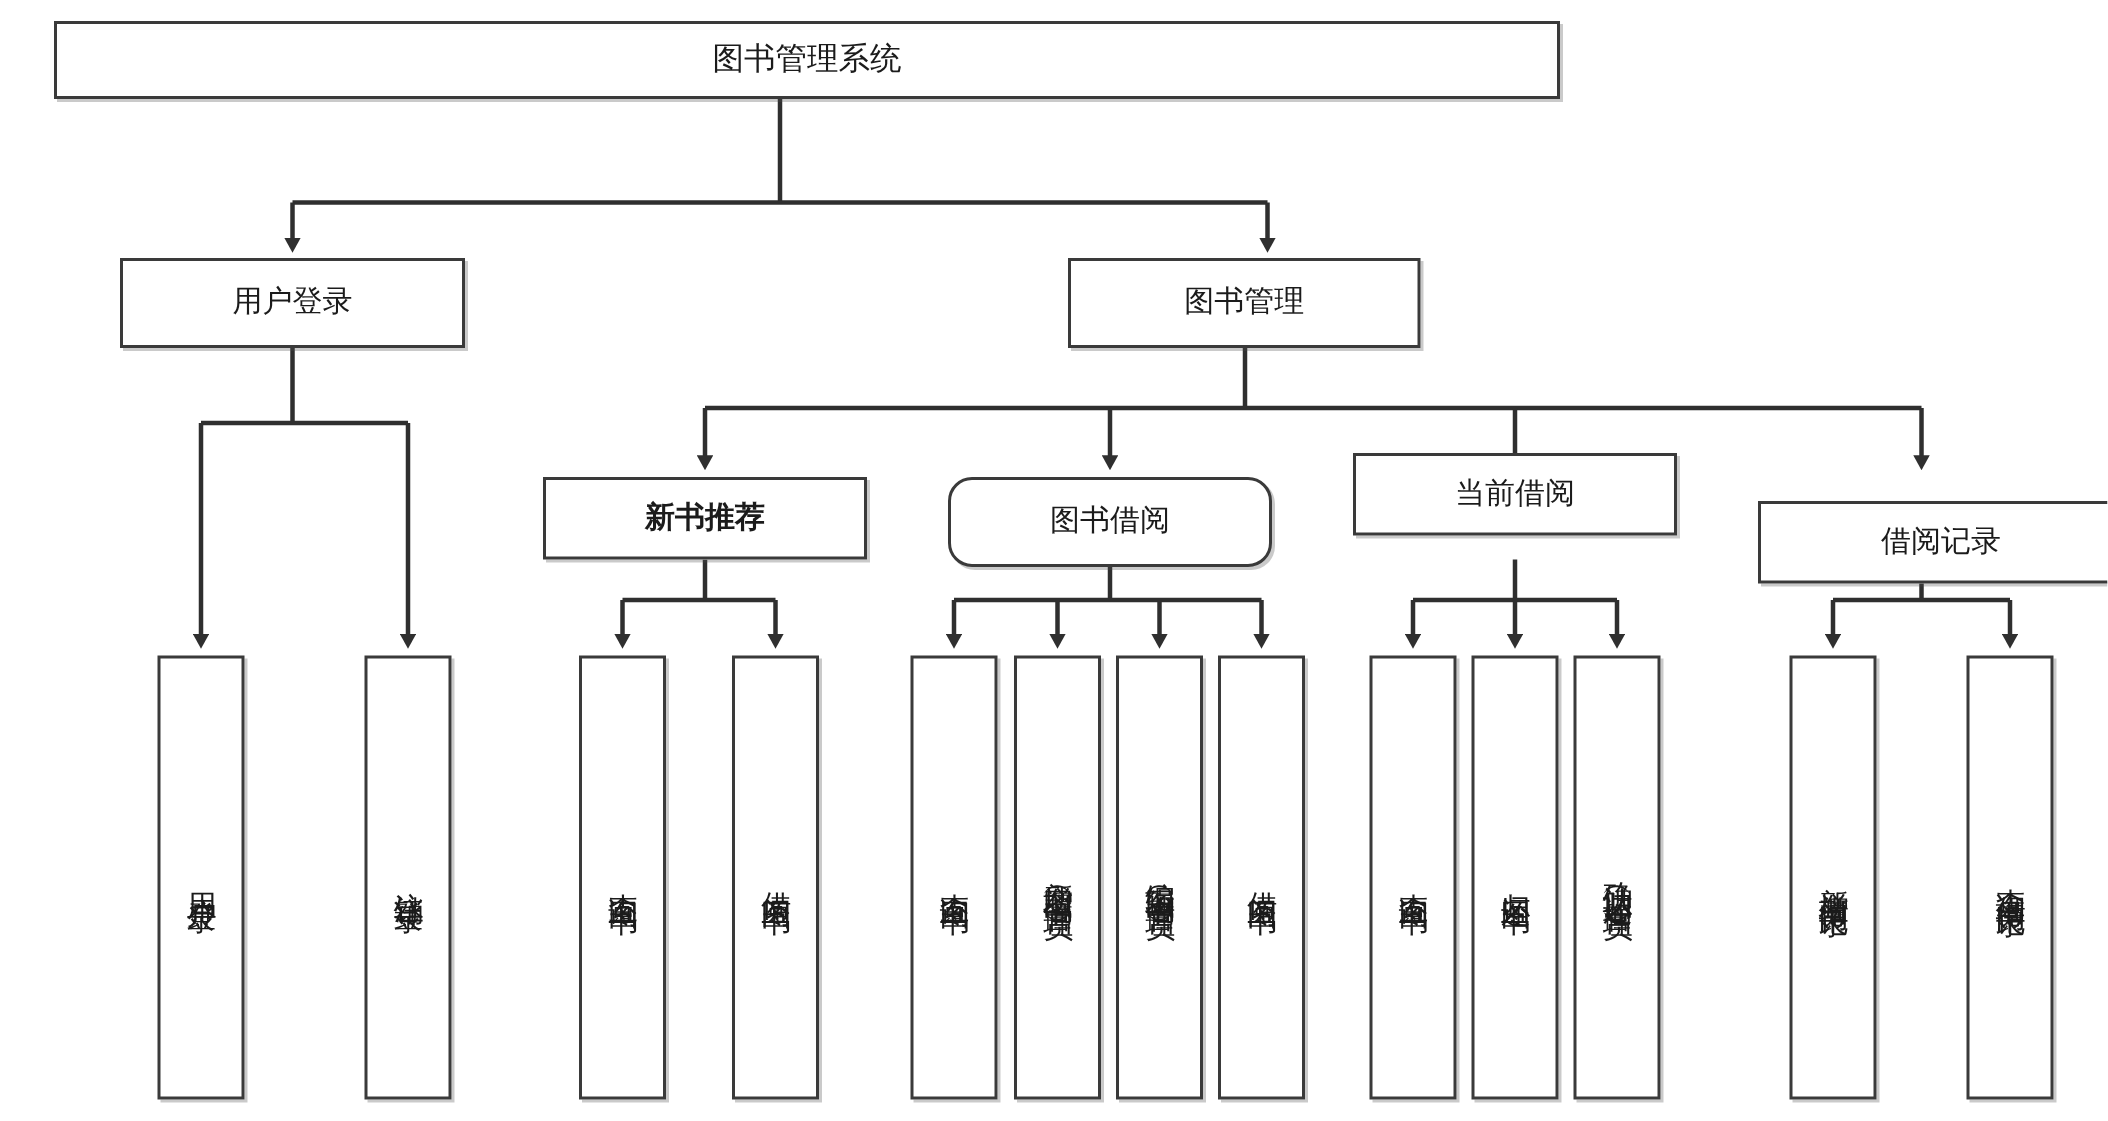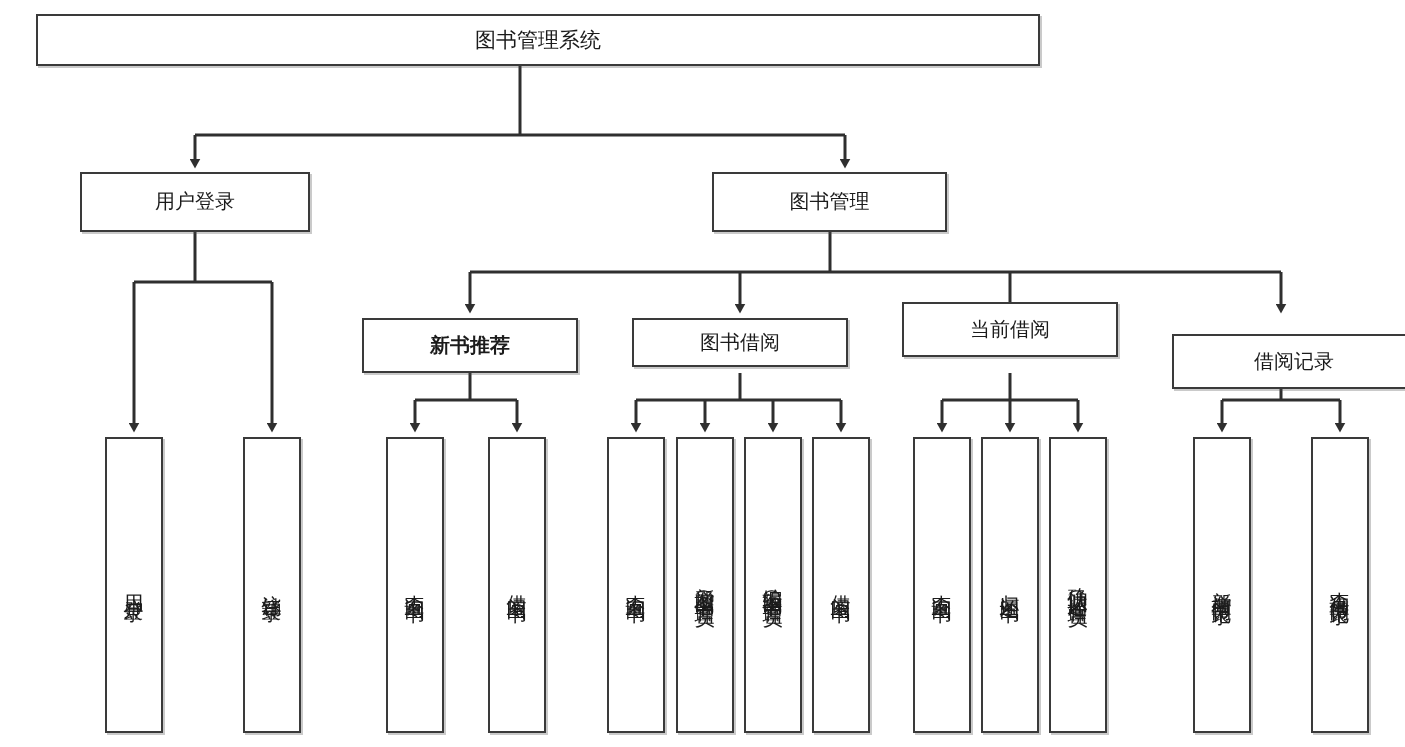--- a/index.html
+++ b/index.html
@@ -137,21 +137,21 @@
   </div>
 
   <div class="node node-l2 shadowed" style="left:712px; top:172px; width:235px; height:60px;">
     <span>图书管理</span>
   </div>
 
   <div class="node node-l3 shadowed" style="left:362px; top:318px; width:216px; height:55px;font-weight:bold;">
     <span>新书推荐</span>
   </div>
 
-  <div class="node node-l3 shadowed" style="left:632px; top:318px; width:216px; height:49px;">
+  <div class="node node-l3 shadowed" style="left:632px; top:318px; width:216px; height:60px;border-radius:16px;">
     <span>图书借阅</span>
   </div>
 
   <div class="node node-l3 shadowed" style="left:902px; top:302px; width:216px; height:55px;">
     <span>当前借阅</span>
   </div>
 
   <div class="node node-l3 shadowed" style="left:1172px; top:318px; width:244px; height:55px;margin-top:16px;">
     <span>借阅记录</span>
   </div>

